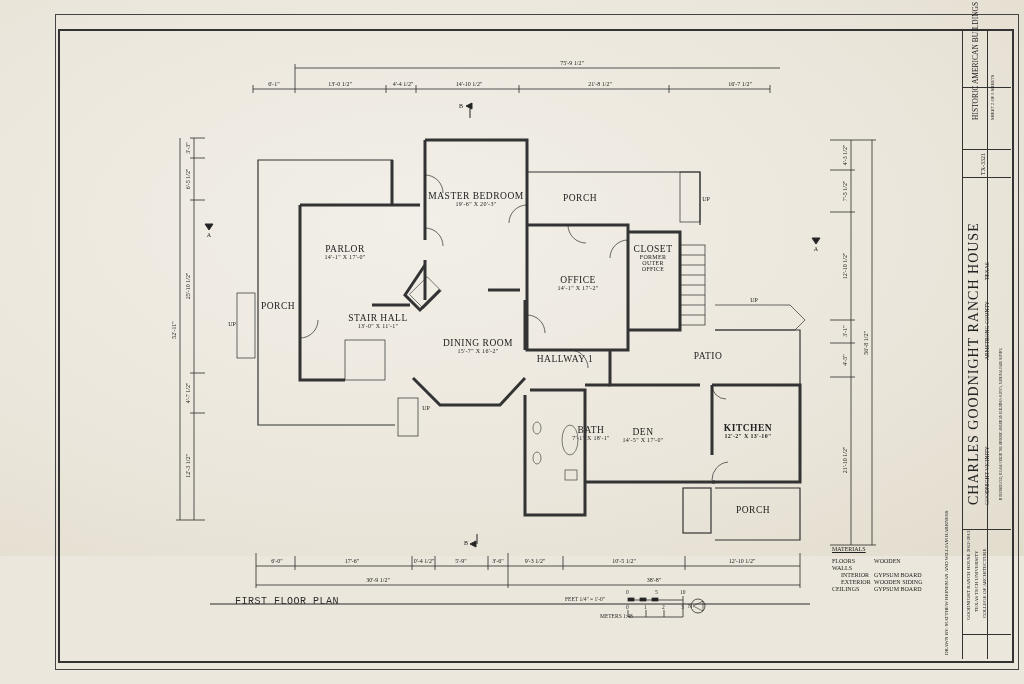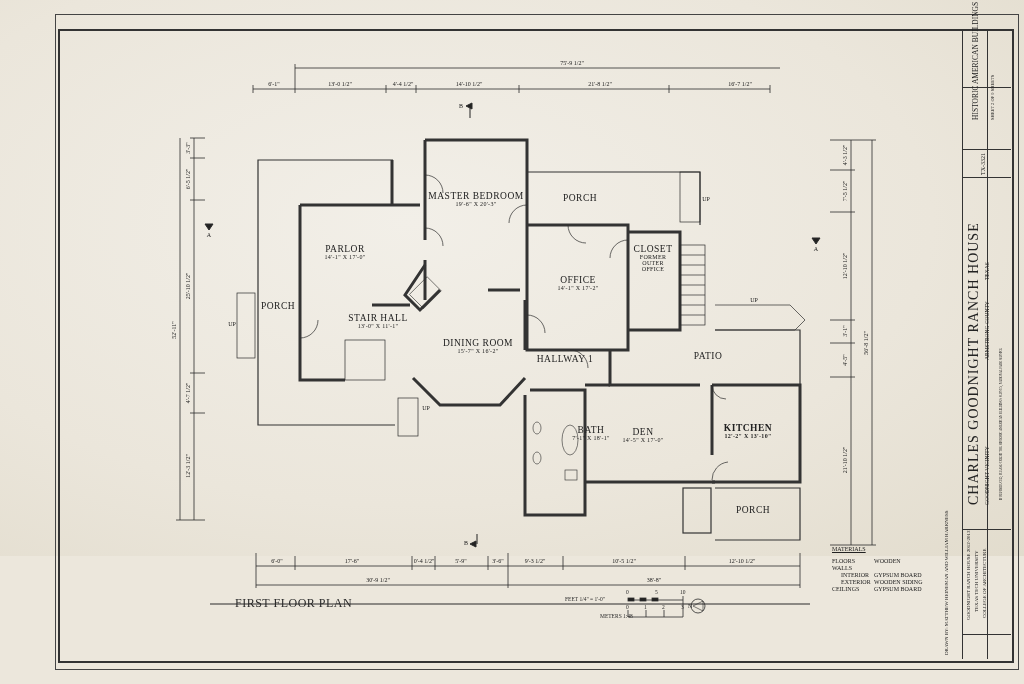--- a/index.html
+++ b/index.html
@@ -12,21 +12,21 @@
   .room{font-size:9.5px;letter-spacing:0.5px;text-align:center;transform:translateX(-50%);}
   .room small{display:block;font-size:6px;letter-spacing:0.3px;}
   .dim{font-size:6px;transform:translateX(-50%);}
   .dimv{font-size:6px;transform:translate(-50%,-50%) rotate(-90deg);}
   .tb{position:absolute;left:962px;top:29px;width:48px;height:630px;border-left:1px solid #333;}
   .vt{position:absolute;font-family:"Liberation Serif",serif;white-space:nowrap;transform-origin:left top;transform:rotate(-90deg);color:#222;}
   .materials{position:absolute;left:832px;top:546px;font-family:"Liberation Serif",serif;font-size:6px;line-height:7px;color:#222;}
   .materials .mh{text-decoration:underline;margin-bottom:5px;}
   .materials .row{display:flex;}
   .materials .k{width:42px;}
-  .title{position:absolute;left:235px;top:596px;font-family:Liberation Serif, serif;font-size:12px;letter-spacing:0.5px;}
+  .title{position:absolute;left:235px;top:596px;font-family:Liberation Mono, monospace;font-size:10px;letter-spacing:0.5px;}
   .scale-t{position:absolute;font-family:"Liberation Serif",serif;font-size:5.5px;}
 </style>
 </head>
 <body>
 
 <div class="sheet">
   <div class="outer-border"></div>
   <div class="inner-border"></div>
 
   <svg class="plan" width="1024" height="684" fill="none" stroke="#2b2b2b">

